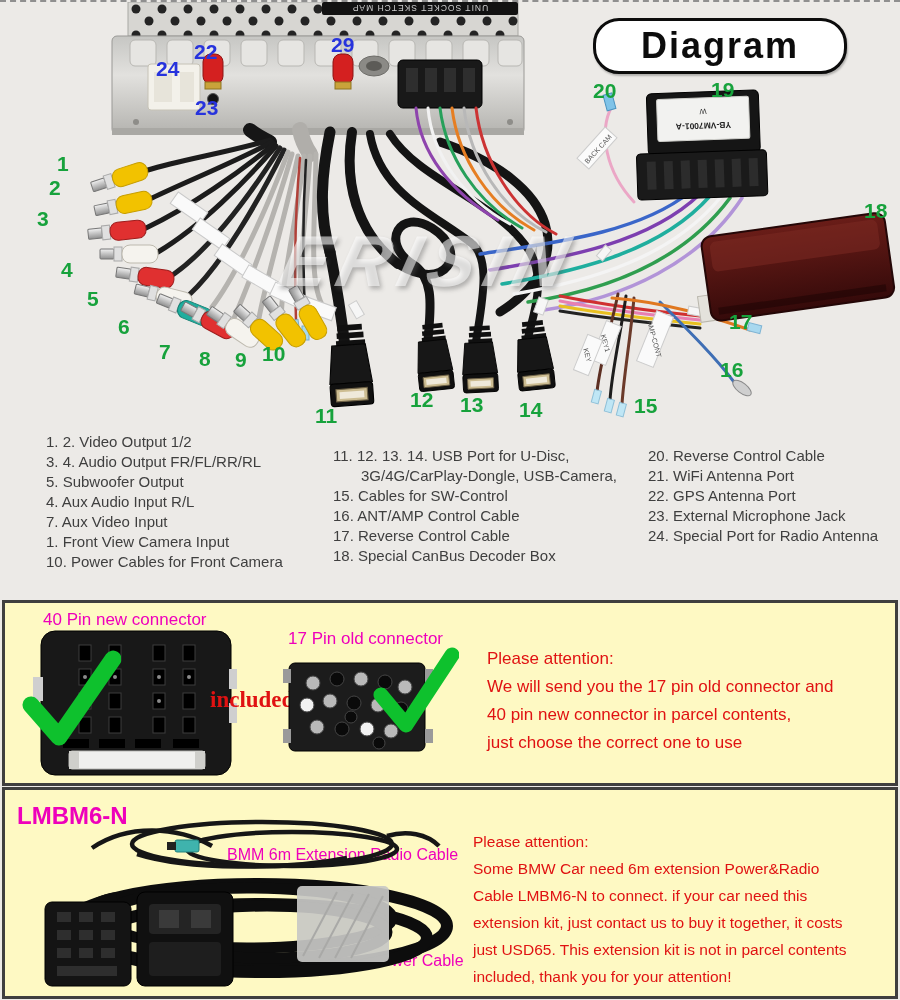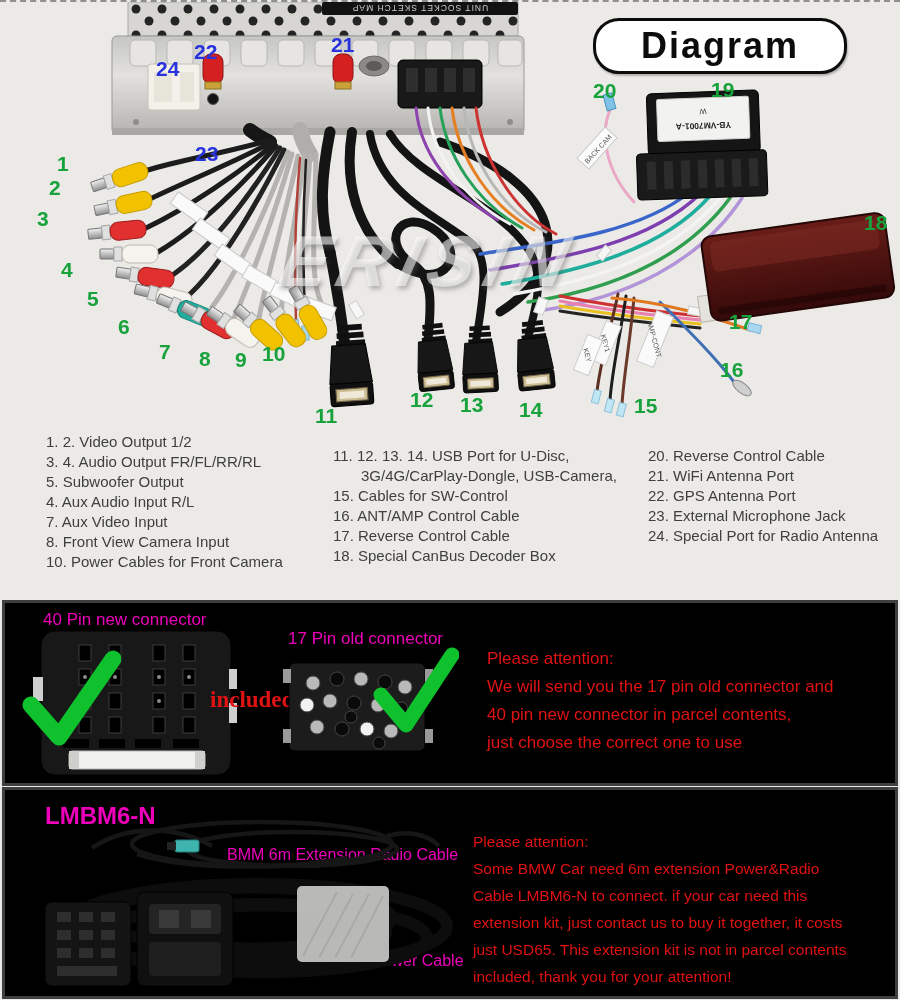--- a/index.html
+++ b/index.html
@@ -17,30 +17,30 @@
   .callout{position:absolute;font-weight:bold;font-size:21px;line-height:1;}
   .green .callout{color:var(--green,#17a23c);}
   .blue  .callout{color:var(--blue,#2733dd);}
   
   .pl-col{position:absolute;font-size:15px;line-height:20px;color:#3f3f3f;white-space:nowrap;}
   #pl1{left:46px;top:432px;}
   #pl2{left:333px;top:446px;}
   #pl3{left:648px;top:446px;}
   .pl-line.indent{padding-left:28px;}
   
-  .box{position:absolute;left:2px;width:890px;background:#000000;border:3px solid #3f3f3f;box-sizing:content-box;}
+  .box{position:absolute;left:2px;width:890px;background:#fef9c3;border:3px solid #3f3f3f;box-sizing:content-box;}
   #connector-box{top:600px;height:180px;}
   #extension-box{top:787px;height:206px;}
   .magenta{color:var(--magenta,#ee00bb);}
   .red-text{color:var(--red,#e01212);}
   .abs{position:absolute;}
   .attn{font-size:17px;line-height:28px;white-space:nowrap;}
   .attn2{font-size:15.5px;line-height:27px;white-space:nowrap;}
   .included{font-family:"Liberation Serif",serif;font-weight:bold;font-size:23px;}
-  .model{font-size:24px;font-weight:bold;margin-left:28px;}
+  .model{font-size:24px;font-weight:bold;}
   .cable-label{font-size:16px;}
   .conn-label{font-size:17px;}
 </style>
 </head>
 <body>
 
 <div class="photo">
 
   <svg width="900" height="600" viewBox="0 0 900 600">
     <defs>
@@ -351,39 +351,39 @@
       <span class="callout" style="left: 199px; top: 346px;">8</span>
       <span class="callout" style="left: 235px; top: 347px;">9</span>
       <span class="callout" style="left: 262px; top: 341px;">10</span>
       <span class="callout" style="left: 315px; top: 403px;">11</span>
       <span class="callout" style="left: 410px; top: 387px;">12</span>
       <span class="callout" style="left: 460px; top: 392px;">13</span>
       <span class="callout" style="left: 519px; top: 397px;">14</span>
       <span class="callout" style="left: 634px; top: 393px;">15</span>
       <span class="callout" style="left: 720px; top: 357px;">16</span>
       <span class="callout" style="left: 729px; top: 309px;">17</span>
-      <span class="callout" style="left: 864px; top: 210px;">18</span>
+      <span class="callout" style="left: 864px; top: 198px;">18</span>
       <span class="callout" style="left: 711px; top: 77px;">19</span>
       <span class="callout" style="left: 593px; top: 78px;">20</span>
     </div>
   <div class="blue">
-      <span class="callout" style="left: 331px; top: 32px;">21</span>
+      <span class="callout" style="left: 331px; top: 32px;">29</span>
       <span class="callout" style="left: 194px; top: 39px;">22</span>
-      <span class="callout" style="left: 195px; top: 95px; margin-top: 46px;">23</span>
+      <span class="callout" style="left: 195px; top: 95px;">23</span>
       <span class="callout" style="left: 156px; top: 56px;">24</span>
     </div>
 </div>
 
 <div id="pl1" class="pl-col">
     <div class="pl-line">1. 2. Video Output 1/2</div>
     <div class="pl-line">3. 4. Audio Output FR/FL/RR/RL</div>
     <div class="pl-line">5. Subwoofer Output</div>
     <div class="pl-line">4. Aux Audio Input R/L</div>
     <div class="pl-line">7. Aux Video Input</div>
-    <div class="pl-line">8. Front View Camera Input</div>
+    <div class="pl-line">1. Front View Camera Input</div>
     <div class="pl-line">10. Power Cables for Front Camera</div>
   </div>
 <div id="pl2" class="pl-col">
     <div class="pl-line">11. 12. 13. 14. USB Port for U-Disc,</div>
     <div class="pl-line indent">3G/4G/CarPlay-Dongle, USB-Camera,</div>
     <div class="pl-line">15. Cables for SW-Control</div>
     <div class="pl-line">16. ANT/AMP Control Cable</div>
     <div class="pl-line">17. Reverse Control Cable</div>
     <div class="pl-line">18. Special CanBus Decoder Box</div>
   </div>

